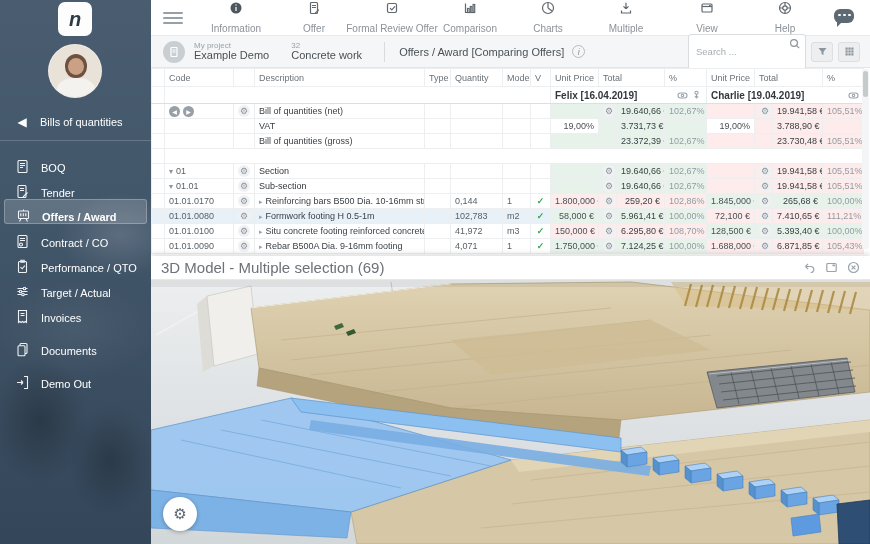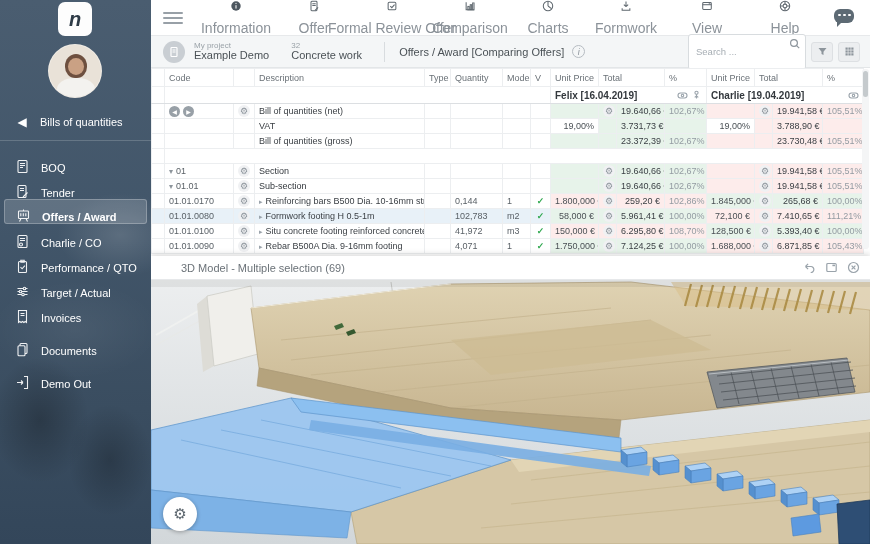--- a/index.html
+++ b/index.html
@@ -40,21 +40,21 @@
   
   .main { position:absolute; left:151px; top:0; width:719px; height:544px; background:#fff; }
 
   
   .toolbar { height:36px; background:#fff; border-bottom:1px solid #e7e9eb; display:flex; align-items:center; }
   .burger { width:20px; margin:0 14px 0 12px; cursor:pointer; }
   .burger div { height:2px; background:#98a0a7; margin:3px 0; border-radius:1px; }
   .tb-item { display:flex; flex-direction:column; align-items:center; justify-content:center; width:78px;
     height:36px; cursor:pointer; }
   .tb-item svg { width:14px; height:14px; stroke:#5f686f; fill:none; stroke-width:1.2; }
-  .tb-item .tb-label { font-size:14px; color:#8b9299; margin-top:8px; white-space:nowrap; }
+  .tb-item .tb-label { font-size:10px; color:#8b9299; margin-top:8px; white-space:nowrap; }
   .tb-right { margin-left:auto; display:flex; align-items:center; }
   .chat-bubble { position:relative; width:20px; height:14px; background:#5d6a74; border-radius:6px; margin:0 16px 4px 10px; cursor:pointer; }
   .chat-bubble::after { content:""; position:absolute; left:3px; bottom:-4px; border:4px solid transparent; border-top-color:#5d6a74; border-left-color:#5d6a74; }
   .chat-bubble .dots { position:absolute; top:5px; left:4px; display:flex; gap:2.5px; }
   .chat-bubble .dots i { width:2.5px; height:2.5px; background:#fff; border-radius:50%; }
 
   
   .project-bar { height:32px; background:#f4f6f7; border-bottom:1px solid #e3e6e8; display:flex; align-items:center; padding:0 10px 0 12px; }
   .proj-avatar { width:22px; height:22px; border-radius:50%; background:#c9ced3; display:flex; align-items:center; justify-content:center; margin-right:9px; }
   .proj-avatar svg { stroke:#fff; fill:none; stroke-width:1.2; }
@@ -109,21 +109,21 @@
     display:inline-flex; align-items:center; justify-content:center; cursor:pointer; }
   .spacer-row td { height:12px; border-left:none; border-right:none; }
   .spacer-row td:first-child { border-right:1px solid #eceef0; }
   .vscroll { position:absolute; right:1px; top:1px; width:7px; height:180px; background:#f4f5f6; border-radius:3px; }
   .vscroll .thumb { position:absolute; top:2px; left:1px; width:5px; height:26px; background:#c5cacd; border-radius:3px; }
 
   
   .model-panel { position:absolute; left:0; top:256px; width:719px; height:288px; background:#fff;
     box-shadow:0 -2px 6px rgba(0,0,0,.14); z-index:10; }
   .mp-header { height:24px; display:flex; align-items:center; padding:0 10px; border-bottom:1px solid #e6e8ea; background:#fff; }
-  .mp-title { font-size:11px; color:#6b7278;margin-left:20px; }
+  .mp-title { font-size:15px; color:#6b7278; }
   .mp-icons { margin-left:auto; display:flex; gap:9px; }
   .mp-icons svg { stroke:#9aa3ab; fill:none; stroke-width:1.2; cursor:pointer; }
   .viewport { position:relative; width:719px; height:264px; overflow:hidden; }
   .fab { position:absolute; left:12px; bottom:13px; width:34px; height:34px; border-radius:50%; background:#fff;
     box-shadow:0 1px 4px rgba(0,0,0,.3); display:flex; align-items:center; justify-content:center;
     font-size:15px; color:#5c666e; cursor:pointer; z-index:5; }
 </style>
 </head>
 <body>
 
@@ -173,21 +173,21 @@
         <span>Offers / Award</span>
       </div>
       <div class="nav-item">
         <span class="nav-ico">
             <svg width="15" height="15" viewBox="0 0 15 15">
               <rect x="3" y="1.5" width="9" height="12" rx="1"></rect>
               <path d="M5 4.5h5M5 6.5h5"></path>
               <circle cx="6" cy="10.5" r="1.5"></circle>
             </svg>
           </span>
-        <span>Charlie / CO</span>
+        <span>Contract / CO</span>
       </div>
       <div class="nav-item">
         <span class="nav-ico">
             <svg width="15" height="15" viewBox="0 0 15 15">
               <rect x="3.5" y="2.5" width="8" height="11" rx="1"></rect>
               <path d="M5.8 1.2h3.4v2H5.8z"></path>
               <path d="M5.5 8.2l1.6 1.6 2.8-3.2"></path>
             </svg>
           </span>
         <span>Performance / QTO</span>
@@ -276,21 +276,21 @@
         <svg viewBox="0 0 14 14">
             <circle cx="7" cy="7" r="5.5"></circle>
             <path d="M7 7V1.5M7 7l4 3"></path>
           </svg>
         <span class="tb-label">Charts</span>
       </div>
       <div class="tb-item">
         <svg viewBox="0 0 14 14">
             <path d="M7 1.8v6M7 7.8L4.5 5.3M7 7.8l2.5-2.5M2.5 9.5v2.5h9V9.5"></path>
           </svg>
-        <span class="tb-label">Formwork</span>
+        <span class="tb-label">Multiple</span>
       </div>
       <div class="tb-right">
         <div class="tb-item">
           <svg viewBox="0 0 14 14">
               <rect x="2" y="3" width="10" height="8" rx="1"></rect>
               <path d="M2 5.5h10"></path>
               <rect x="9" y="3.9" width="1.8" height="1" fill="#5f686f" stroke="none"></rect>
             </svg>
           <span class="tb-label">View</span>
         </div>

